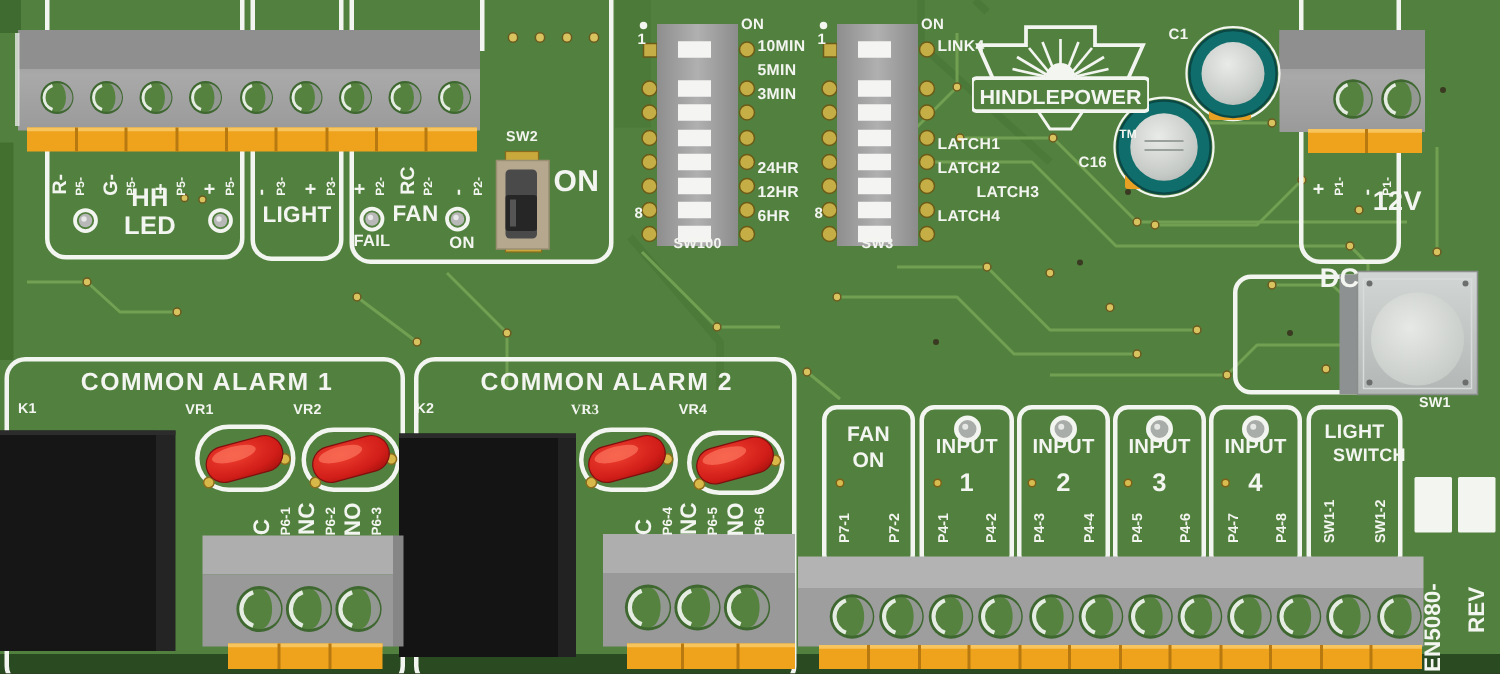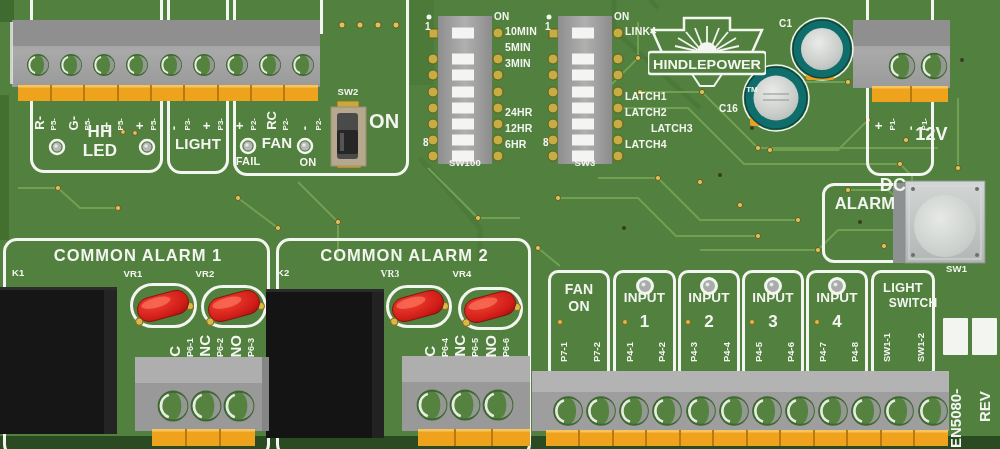--- a/index.html
+++ b/index.html
@@ -587,21 +587,20 @@
       <span class="vref">P1-</span>
     </div>
   <div class="vpin" style="left:903px;top:98px;height:32px;">
       <span class="vsym">-</span>
       <span class="vref">P1-</span>
     </div>
   <div class="sk t" style="left:867px;top:124px;width:73px;font-size:18px;margin-left:28px;">12V</div>
   <div class="sk t" style="left:867px;top:146px;width:52px;font-size:18px;margin-top:29px;">DC</div>
 
   <div class="sk t" style="left:826px;top:192px;width:78px;font-size:16.5px;line-height:1.45;">
-    <div>ALARM</div>
   </div>
   <div class="sk" style="left:946px;top:264px;font-size:9.5px;">SW1</div>
 
   <div class="sk t" style="left:18px;top:246px;width:240px;font-size:16.5px;letter-spacing:1px;">COMMON ALARM 1</div>
   <div class="sk" style="left:12px;top:268px;font-size:9.5px;">K1</div>
   <div class="sk t" style="left:118px;top:269px;width:30px;font-size:9.5px;">VR1</div>
   <div class="sk t" style="left:190px;top:269px;width:30px;font-size:9.5px;">VR2</div>
   <div class="vpin big" style="left:166px;top:315px;height:42px;">
       <span class="vsym">C</span>
       <span class="vref">P6-1</span>

